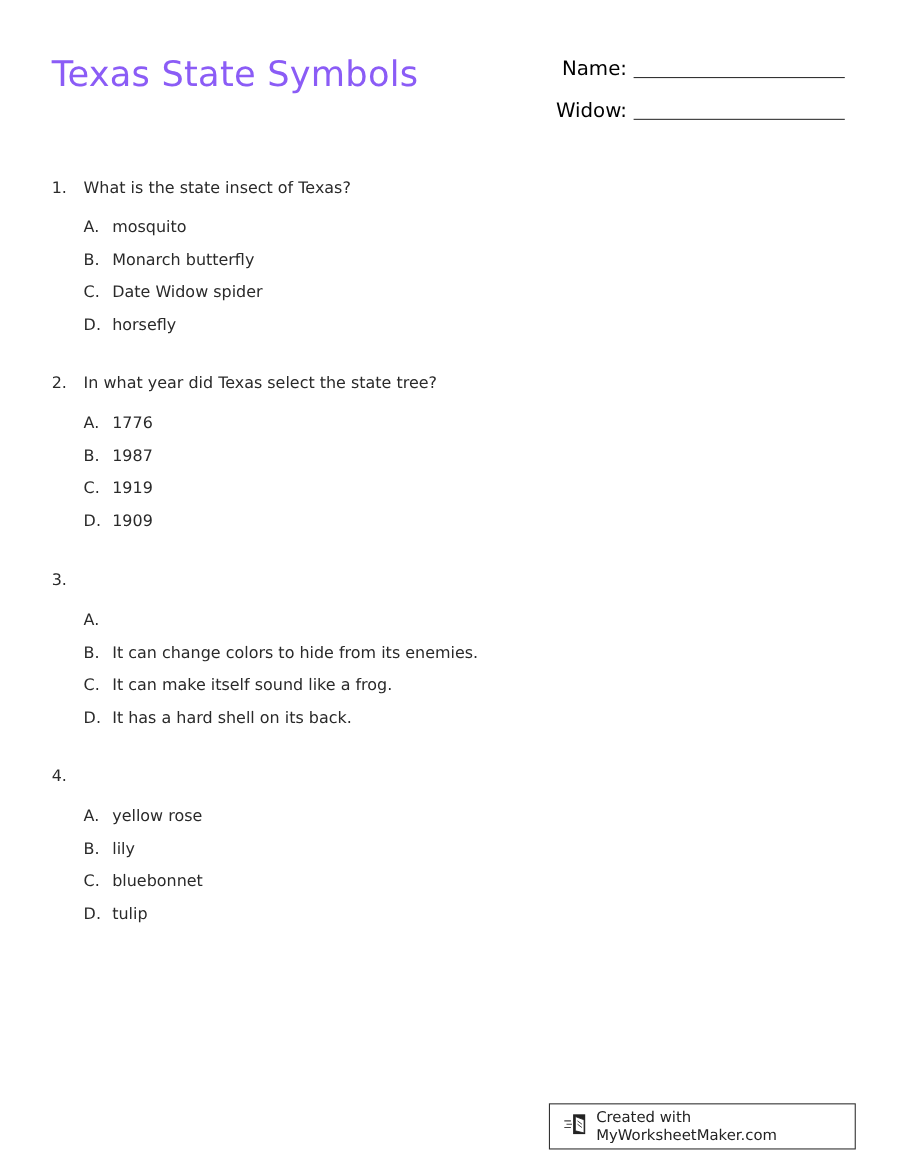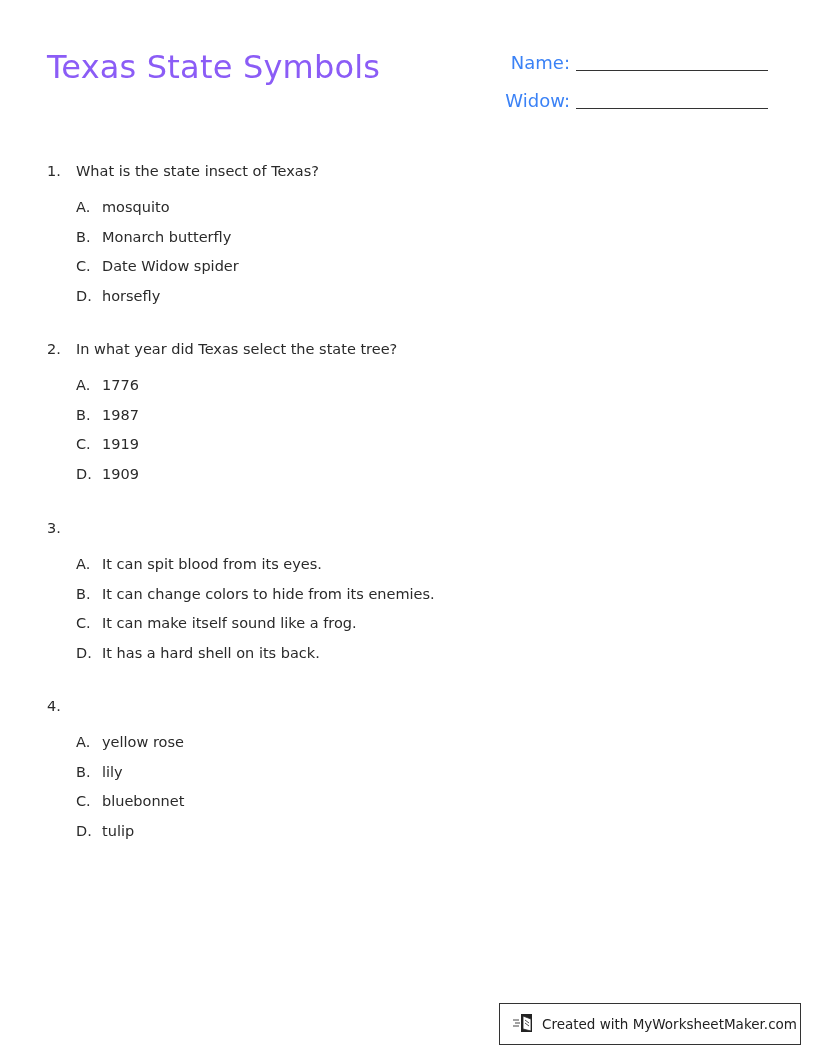--- a/index.html
+++ b/index.html
@@ -6,33 +6,33 @@
     body {
       width: 816px; height: 1056px; position: relative; overflow: hidden;
       font-family: "DejaVu Sans", sans-serif; color: #2a2a2a;
     }
     .title {
       position: absolute; left: 47px; top: 48px;
       font-size: 32px; font-weight: normal; color: #8b5cf6;
       letter-spacing: 0.2px; margin: 0;
     }
     .field-row { position: absolute; display: flex; align-items: flex-end; }
-    .field-label { font-size: 18px; color: #3b82f6; text-align: right; width: 80px; }
+    .field-label { font-size: 18px; color: #000000; text-align: right; width: 80px; }
     .field-line { width: 192px; border-bottom: 1px solid #333; height: 1px; margin-left: 6px; margin-bottom: 2px; }
     .name-row { left: 490px; top: 52px; }
     .date-row { left: 490px; top: 90px; }
 
     .question { position: absolute; left: 47px; width: 700px; }
     .q-head { display: flex; font-size: 14.5px; color: #2a2a2a; }
     .q-num { width: 29px; }
     .options { margin-top: 20px; }
     .opt { display: flex; font-size: 14.5px; height: 29.5px; align-items: flex-start; }
     .opt-letter { width: 26px; margin-left: 29px; }
     .badge {
-      position: absolute; left: 499px; top: 1003px; width: 302px; height: 42px;
+      position: absolute; left: 499px; top: 1003px; width: 279px; height: 42px;
       border: 1.5px solid #333; box-sizing: border-box;
       display: flex; align-items: center; padding-left: 12px;
       font-size: 13.5px; color: #222;
     }
     .badge svg { margin-right: 6px; }
   </style>
 </head>
 <body>
 
 <h1 class="title">Texas State Symbols</h1>
@@ -96,21 +96,20 @@
   </div>
 </div>
 
 <div class="question" style="top:520px;">
   <div class="q-head">
     <span class="q-num">3.</span>
   </div>
   <div class="options">
     <div class="opt">
         <span class="opt-letter">A.</span>
-        <span>It can spit blood from its eyes.</span>
       </div>
     <div class="opt">
         <span class="opt-letter">B.</span>
         <span>It can change colors to hide from its enemies.</span>
       </div>
     <div class="opt">
         <span class="opt-letter">C.</span>
         <span>It can make itself sound like a frog.</span>
       </div>
     <div class="opt">

